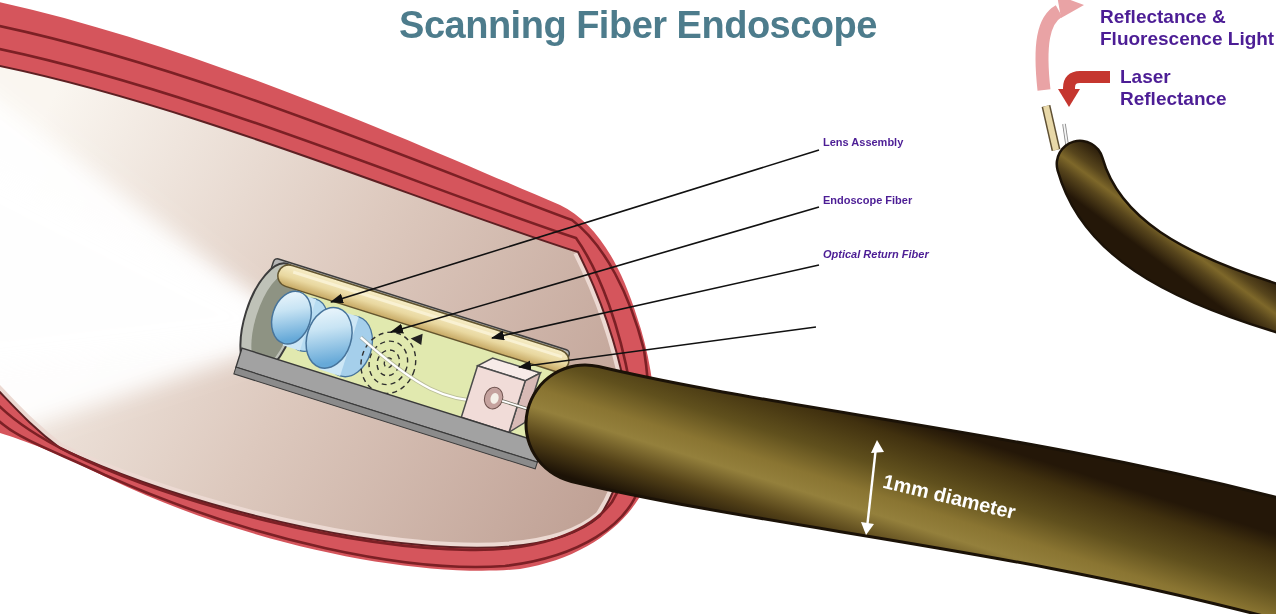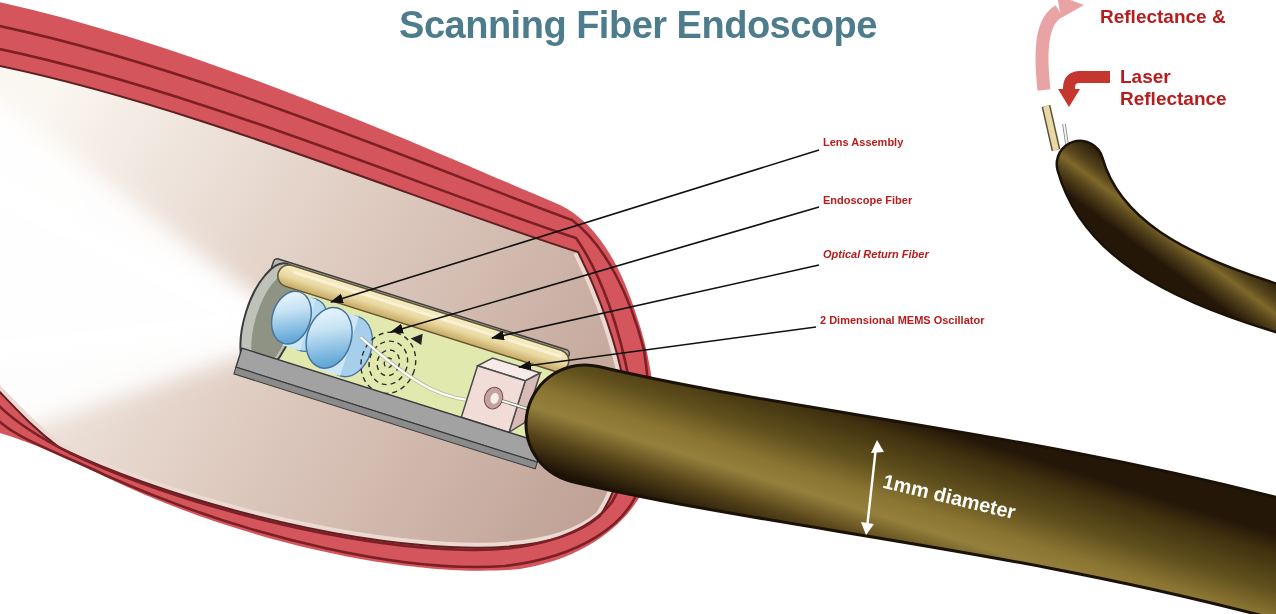--- a/index.html
+++ b/index.html
@@ -1,19 +1,19 @@
 <!DOCTYPE html>
 <html><head>
 <meta charset="utf-8">
 <style>
   html,body{margin:0;padding:0;background:#fff;}
   #stage{position:relative;width:1276px;height:614px;overflow:hidden;background:#ffffff;
          font-family:"Liberation Sans", sans-serif;padding-left:23px;}
   #stage svg{position:absolute;left:0;top:0;}
-  .txt{position:absolute;color:#b91c1c;font-weight:bold;white-space:nowrap;}
+  .txt{position:absolute;color:#4c1d95;font-weight:bold;white-space:nowrap;}
   #title{left:0;top:4px;width:1276px;text-align:center;font-size:38px;letter-spacing:-0.5px;}
   .callout{font-size:11px;}
   #callout-lens{left:823px;top:136px;}
   #callout-fiber{left:823px;top:194px;}
   #callout-return{left:823px;top:248px;font-style:italic;}
   #callout-mems{left:820px;top:314px;}
   .legend{font-size:19px;line-height:22px;}
   #legend-reflectance{left:1100px;top:6px;}
   #legend-laser{left:1120px;top:66px;}
   #dim-label{left:886px;top:470px;color:#ffffff;font-size:20px;
@@ -180,24 +180,24 @@
     <line x1="819" y1="265" x2="492" y2="338" marker-end="url(#arrowHead)"></line>
     <line x1="816" y1="327" x2="519" y2="367" marker-end="url(#arrowHead)"></line>
   </g>
 </svg>
 
 <div id="title" class="txt" style="color:#4d7c8c;">Scanning Fiber Endoscope</div>
 
 <div id="callout-lens" class="txt callout">Lens Assembly</div>
 <div id="callout-fiber" class="txt callout">Endoscope Fiber</div>
 <div id="callout-return" class="txt callout">Optical Return Fiber</div>
-<div id="callout-mems" class="txt callout">2 Dimensional MEMS Oscillator</div>
 
 <div id="legend-reflectance" class="txt legend">
   <div>Reflectance &amp;</div>
+  <div>Fluorescence Light</div>
 </div>
 <div id="legend-laser" class="txt legend">
   <div>Laser</div>
   <div>Reflectance</div>
 </div>
 
 <div id="dim-label" class="txt">1mm diameter</div>
 
 </div>
 

